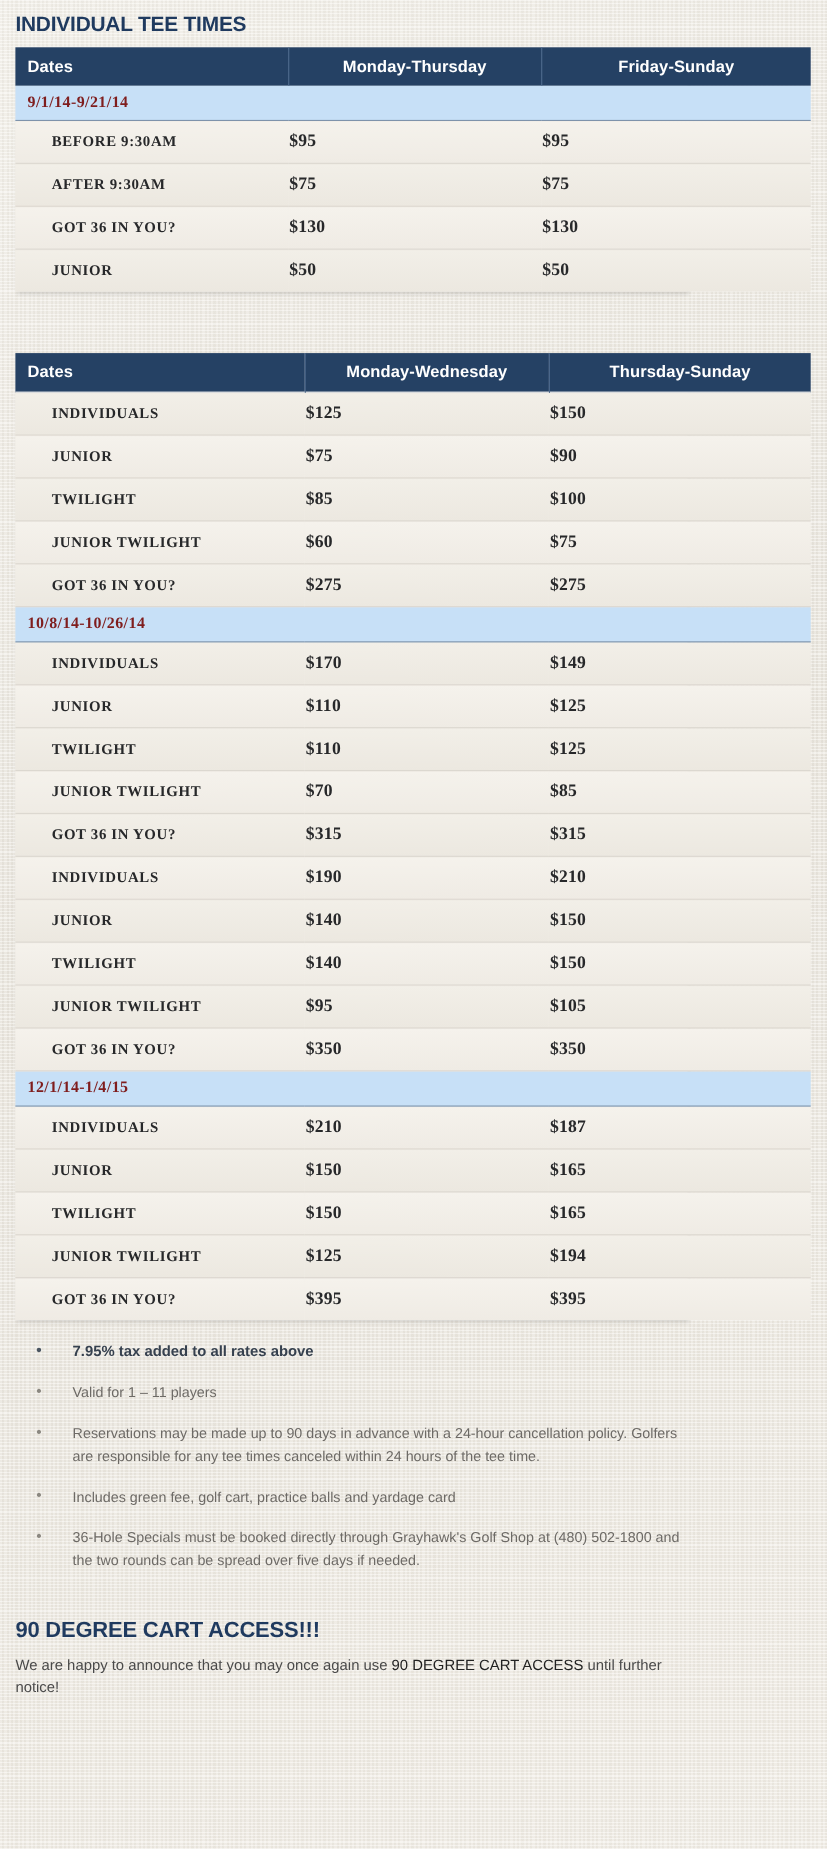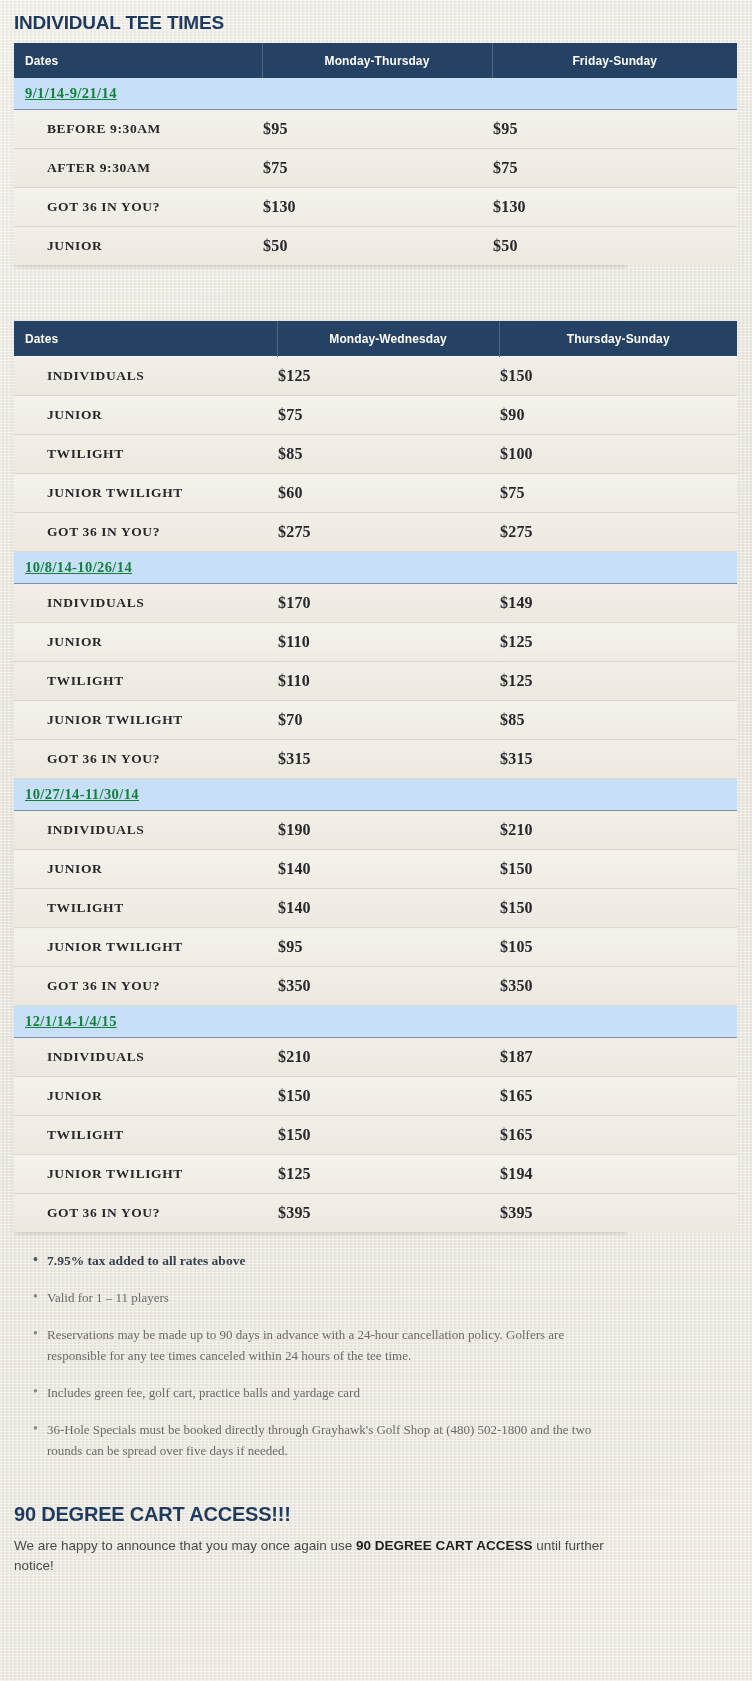--- a/index.html
+++ b/index.html
@@ -47,45 +47,44 @@
     border-collapse: collapse;
     width: 100%;
     table-layout: fixed;
     font-family: "Liberation Serif", serif;
   }
   table.rate-table thead th {
     background: #254164;
     color: #ffffff;
     font-family: "Liberation Sans", sans-serif;
     font-weight: bold;
-    font-size: 12px;
+    font-size: 15px;
     height: 35px;
     padding: 0 10px;
     text-align: center;
     border-right: 1px solid #4c6казн;
     border-right: 1px solid #4a668a;
     letter-spacing: 0.1px;
   }
   table.rate-table thead th:last-child { border-right: none; }
   table.rate-table thead th.col-dates {
     text-align: left;
     padding-left: 11px;
   }
 
   tr.date-row td {
     background: #c7e0f7;
-    color: #15803d;
+    color: #7f1d1d;
     font-family: "Liberation Serif", serif;
     font-weight: bold;
     font-size: 14.5px;
     height: 31px;
     padding: 0 0 0 11px;
     letter-spacing: 0.4px;
     border-bottom: 1px solid #7e93ab;
-    text-decoration: underline;
   }
 
   tr.rate-row td {
     height: 36px;
     font-family: "Liberation Serif", serif;
     font-weight: bold;
     font-size: 14px;
     color: #27282a;
     border-bottom: 1px solid #dcd8d0;
     border-top: 1px solid #fcfbf8;
@@ -109,23 +108,23 @@
   .table-gap { height: 56px; }
 
   
   .notes {
     margin: 0;
     padding: 18px 0 0 0;
     list-style: none;
   }
   .notes li {
     position: relative;
-    padding: 0 20px 0 47px;
+    padding: 0 20px 0 66px;
     margin-bottom: 16px;
-    font-family: Liberation Serif, serif;
+    font-family: Liberation Sans, sans-serif;
     font-size: 13px;
     line-height: 21px;
     color: #6d6a66;
   }
   .notes li::before {
     content: "•";
     position: absolute;
     left: 33px;
     top: -1px;
     color: #8b8881;
@@ -140,21 +139,21 @@
 
   
   .bottom-note {
     margin: 0;
     padding: 2px 14px 18px 14px;
     font-family: "Liberation Sans", sans-serif;
     font-size: 13.5px;
     line-height: 20px;
     color: #4a4a4a;
   }
-  .bottom-note b { color: #222; font-weight: bold; }
+  .bottom-note b { color: #222; font-weight: normal; }
 </style>
 </head>
 <body>
 
 <div class="page">
 
   <h2 class="section-title">INDIVIDUAL TEE TIMES</h2>
 
   <div class="rate-table-wrap">
     <table class="rate-table">
@@ -261,23 +260,20 @@
           <tr class="rate-row">
             <td class="label">JUNIOR TWILIGHT</td>
             <td class="price">$70</td>
             <td class="price">$85</td>
           </tr>
           <tr class="rate-row">
             <td class="label">GOT 36 IN YOU?</td>
             <td class="price">$315</td>
             <td class="price">$315</td>
           </tr>
-          <tr class="date-row">
-            <td colspan="3">10/27/14-11/30/14</td>
-          </tr>
           <tr class="rate-row">
             <td class="label">INDIVIDUALS</td>
             <td class="price">$190</td>
             <td class="price">$210</td>
           </tr>
           <tr class="rate-row">
             <td class="label">JUNIOR</td>
             <td class="price">$140</td>
             <td class="price">$150</td>
           </tr>

